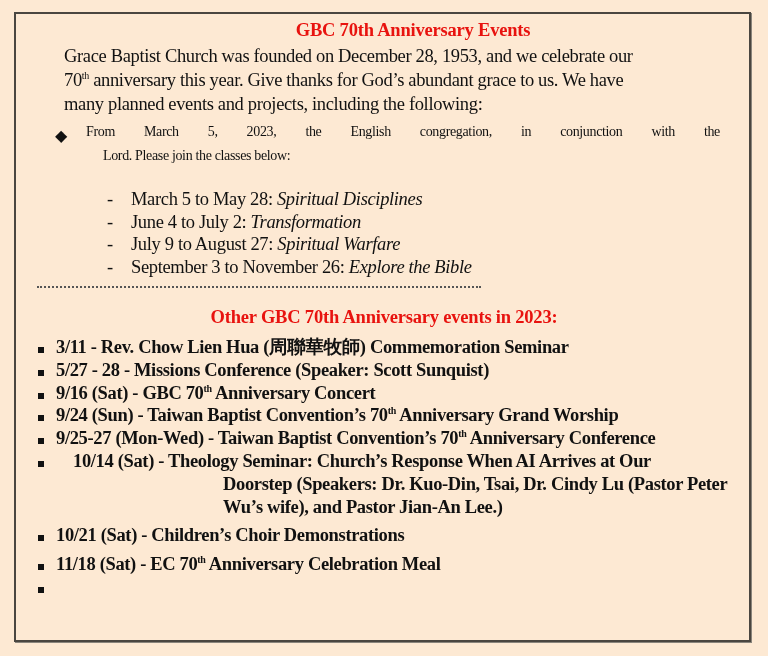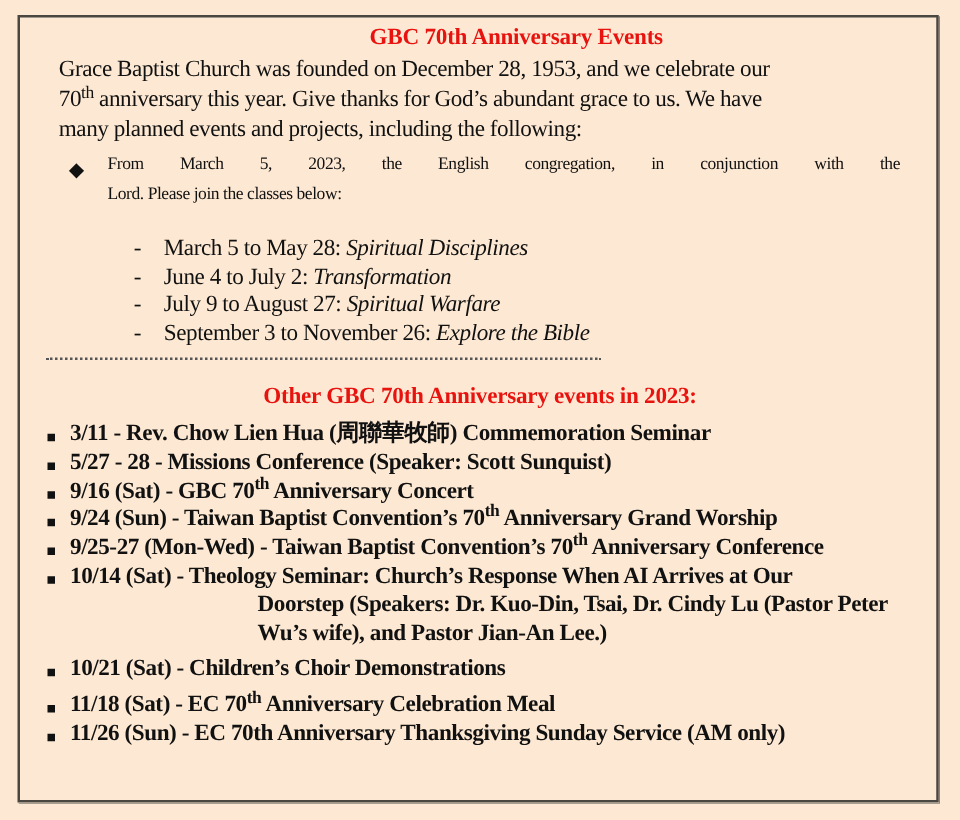--- a/index.html
+++ b/index.html
@@ -27,22 +27,22 @@
     letter-spacing: -0.2px;
   }
   .t1 { top: 20px; margin-left: 29px; }
   .t2 { top: 307px; }
   .para {
     position: absolute; left: 47px; top: 44px;
     width: 700px;
     font-size: 18.5px; line-height: 24px;
     letter-spacing: -0.35px;
   }
-  .para .line, .bul .line, .ev .line { display:block; white-space: nowrap; }
-  sup { font-size: 14px; line-height: 0; vertical-align: 7px; }
+  .para .line, .bul .line, .ev .line { display:block; white-space: nowrap; margin-left: 17px; }
+  sup { font-size: 10px; line-height: 0; vertical-align: 7px; }
   .diamond {
     position: absolute; left: 55px; top: 126px;
     font-size: 16px;
   }
   .bul {
     position: absolute; left: 86px; top: 120px;
     width: 634px;
     font-size: 14px; line-height: 24px;
     letter-spacing: -0.35px;
   }
@@ -111,14 +111,14 @@
   <div class="ev"><span class="sq"></span><span>9/24 (Sun) - Taiwan Baptist Convention’s 70</span><sup>th</sup><span> Anniversary Grand Worship</span></div>
   <div class="ev"><span class="sq"></span><span>9/25-27 (Mon-Wed) - Taiwan Baptist Convention’s 70</span><sup>th</sup><span> Anniversary Conference</span></div>
   <div class="ev">
       <span class="sq"></span>
     <span class="line">10/14 (Sat) - Theology Seminar: Church’s Response When AI Arrives at Our</span>
     <span class="line indent">Doorstep (Speakers: Dr. Kuo-Din, Tsai, Dr. Cindy Lu (Pastor Peter</span>
     <span class="line indent">Wu’s wife), and Pastor Jian-An Lee.)</span>
   </div>
   <div class="ev gap"><span class="sq"></span><span>10/21 (Sat) - Children’s Choir Demonstrations</span></div>
   <div class="ev gap"><span class="sq"></span><span>11/18 (Sat) - EC 70</span><sup>th</sup><span> Anniversary Celebration Meal</span></div>
-  <div class="ev"><span class="sq"></span><span>11/26 (Sun) - EC 70th Anniversary Thanksgiving Sunday Service (AM only)</span></div>
+  <div class="ev"><span class="sq"></span></div>
 </div>
 
 </body></html>

